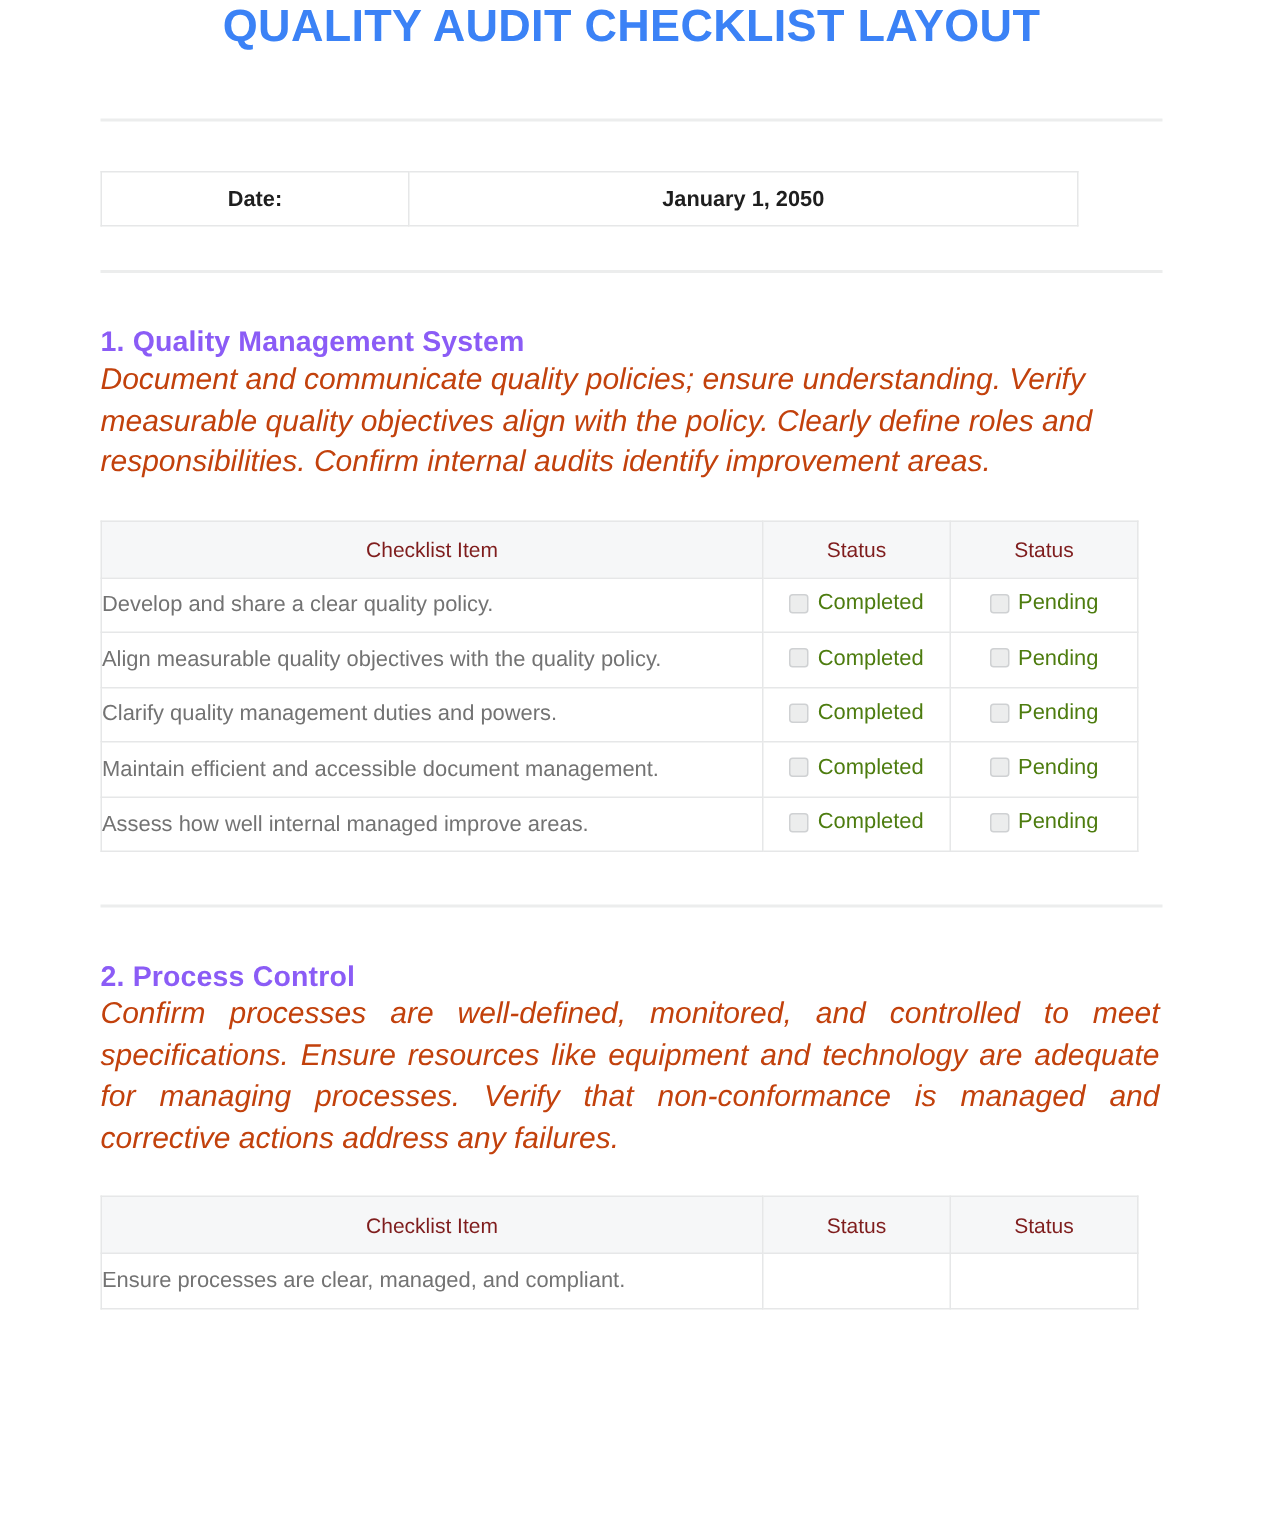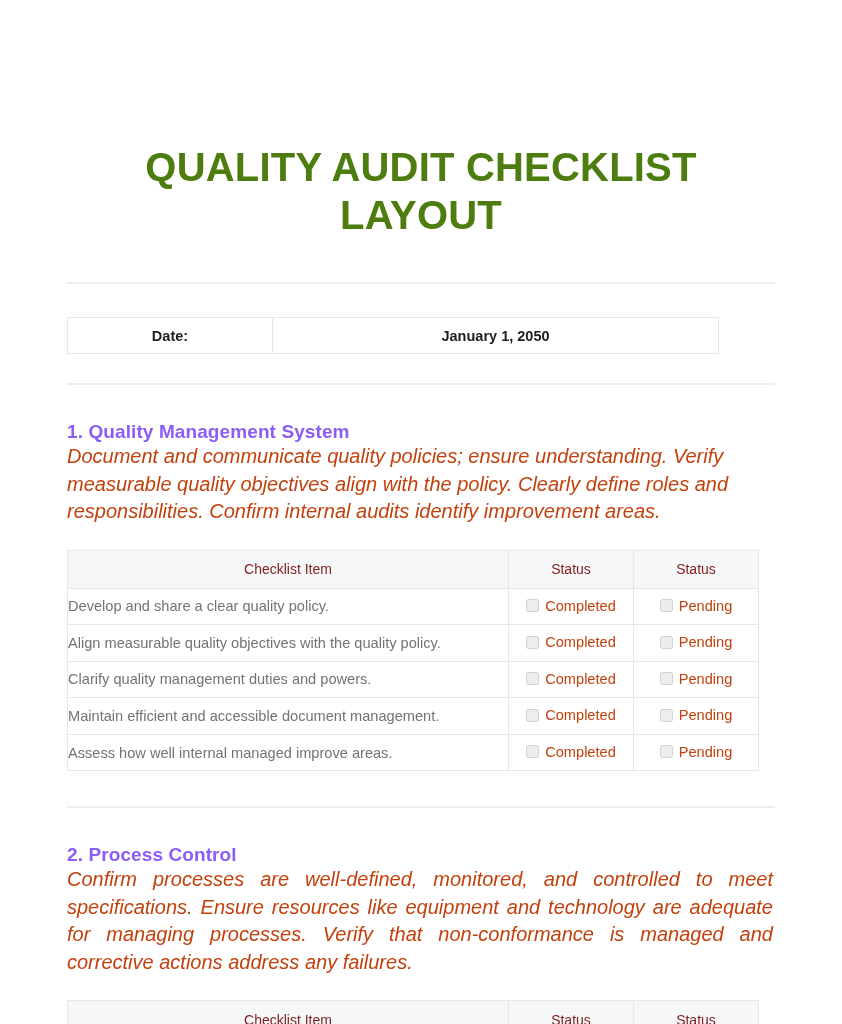--- a/index.html
+++ b/index.html
@@ -23,25 +23,24 @@
   .content {
     position: absolute;
     left: 67px;
     top: 0;
     width: 708px;
   }
 
   
   .doc-title {
     text-align: center;
-    font-size: 40px;
+    font-size: 30px;
     font-weight: bold;
     letter-spacing: 0.2px;
-    color: #4d7c0f;
-    margin-top: 143px;
+    color: #3b82f6;
     line-height: 1.2;
   }
 
   
   .rule {
     height: 2px;
     background: #eceded;
     width: 708px;
     margin: 0;
     border: 0;
@@ -122,21 +121,21 @@
     font-size: 14.6px;
     color: #737373;
     padding: 0 8px 0 6px;
     text-align: left;
     white-space: nowrap;
     overflow: hidden;
   }
   .cell-status {
     text-align: center;
     font-size: 14.6px;
-    color: #c2410c;
+    color: #4d7c0f;
   }
   .status-wrap {
     display: inline-flex;
     align-items: center;
     gap: 6px;
     white-space: nowrap;
   }
   .checkbox {
     display: inline-block;
     width: 13px;

